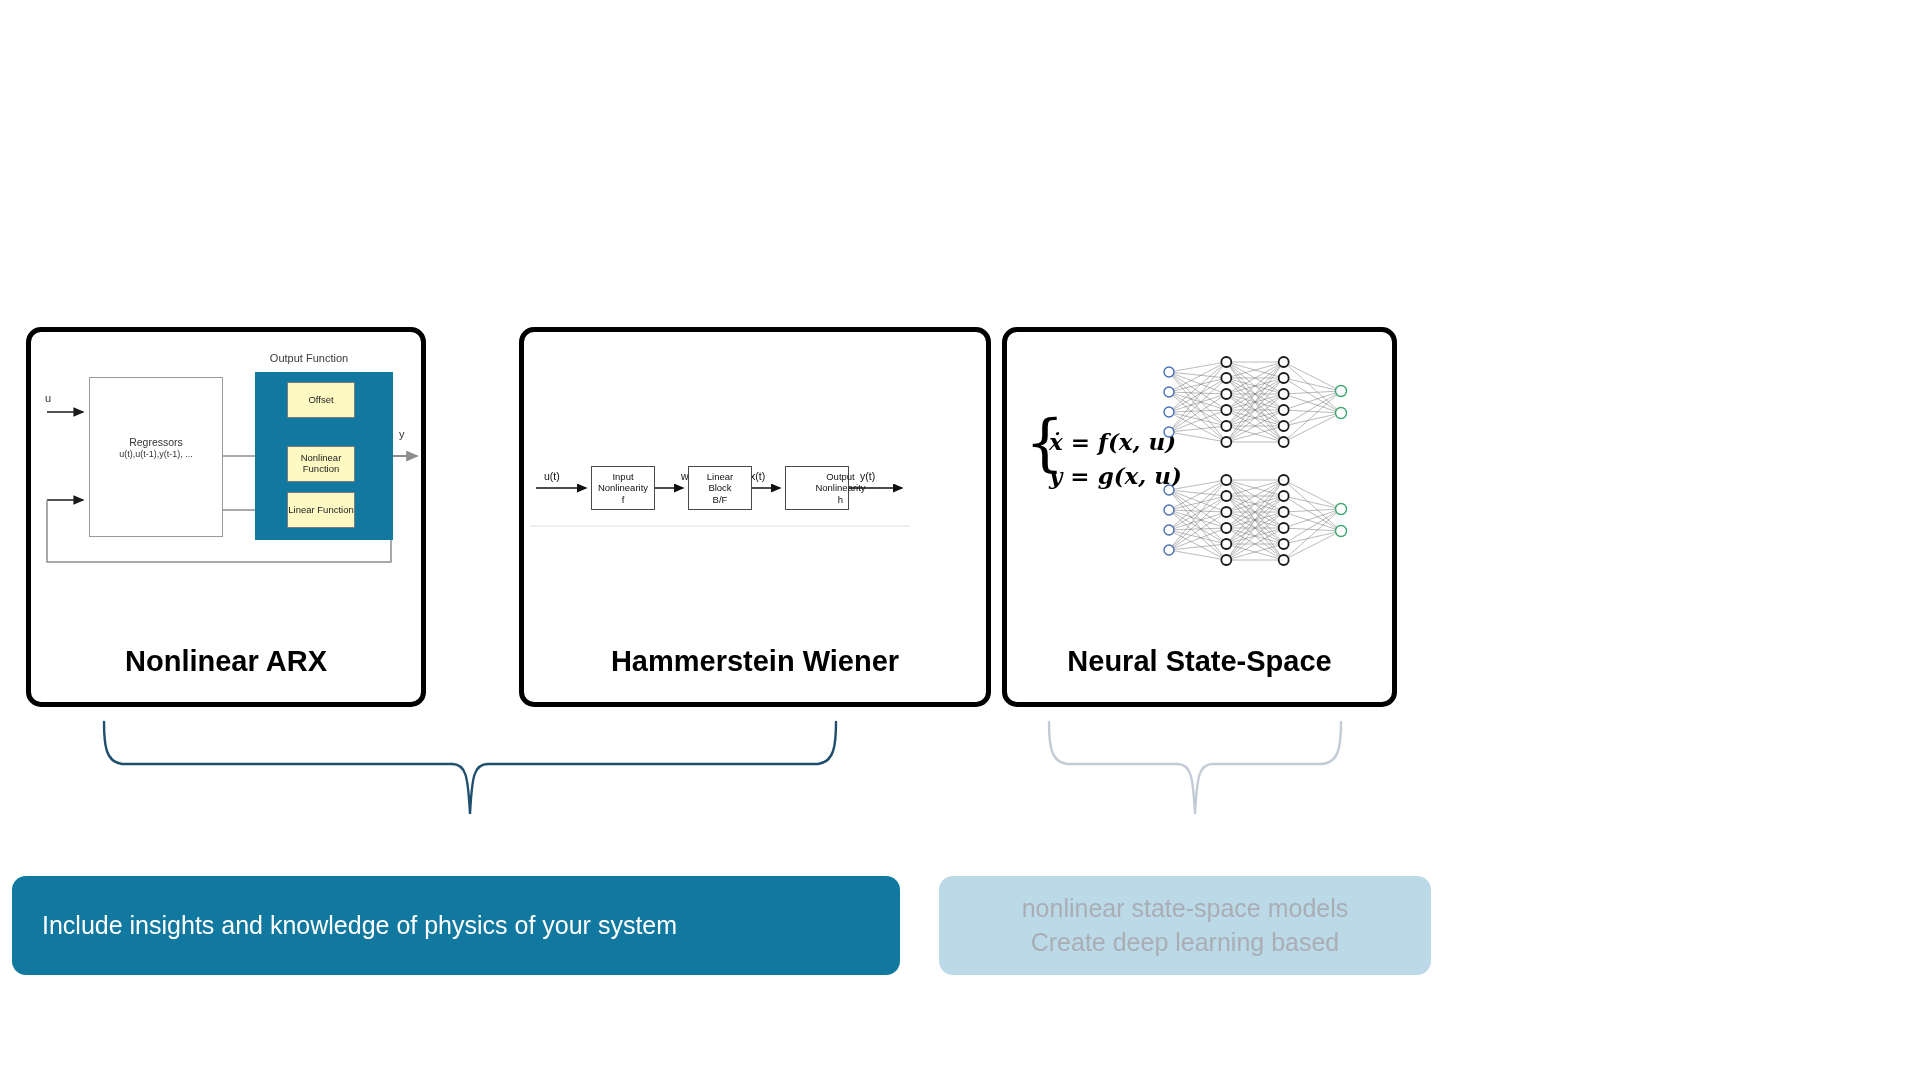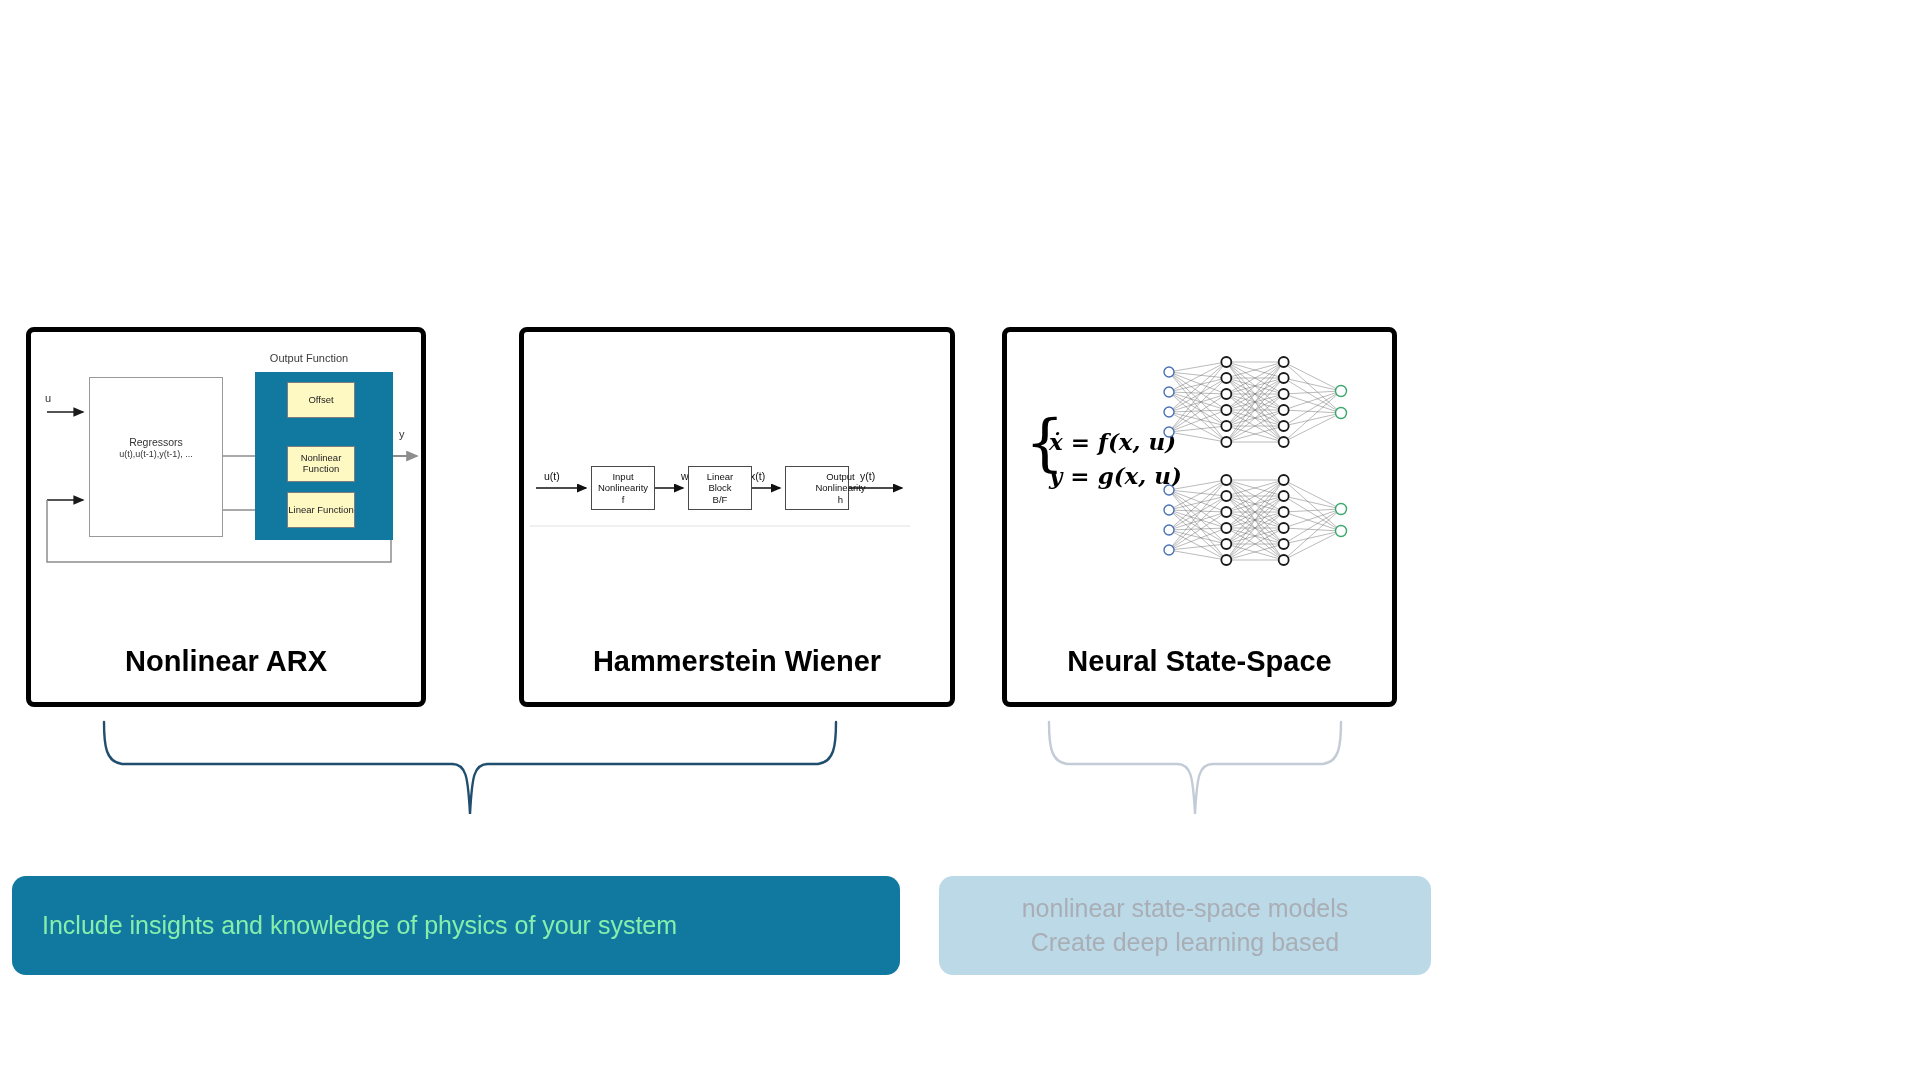--- a/index.html
+++ b/index.html
@@ -34,25 +34,25 @@
     color: #15789c;
     letter-spacing: 0.2px;
     white-space: nowrap;
   }
 
   
   .card {
     position: absolute;
     background: #ffffff;
     border: 5px solid #000000;
-    border-radius: 8px;
+    border-radius: 15px;
     box-sizing: border-box;
   }
   #card-narx { left: 26px;  top: 327px; width: 400px; height: 380px; }
-  #card-hw   { left: 519px; top: 327px; width: 436px; height: 380px; }
+  #card-hw   { left: 519px; top: 327px; width: 472px; height: 380px; }
   #card-nss  { left: 1002px;top: 327px; width: 395px; height: 380px; }
 
   .card-title {
     position: absolute;
     left: 0; right: 0;
     bottom: 24px;
     text-align: center;
     font-size: 29px;
     font-weight: bold;
     color: #000000;
@@ -213,21 +213,21 @@
     align-items: center;
   }
   #banner-primary {
     left: 12px; top: 876px;
     width: 888px; height: 99px;
     background: #1178a0;
     padding-left: 30px;
   }
   #banner-primary .banner-text {
     font-size: 25px;
-    color: #86efac;
+    color: #ffffff;
     white-space: nowrap;
   }
   #banner-secondary {
     left: 939px; top: 876px;
     width: 492px; height: 99px;
     background: #bcd9e8;
     justify-content: center;
   }
   #banner-secondary .banner-text {
     font-size: 25px;

